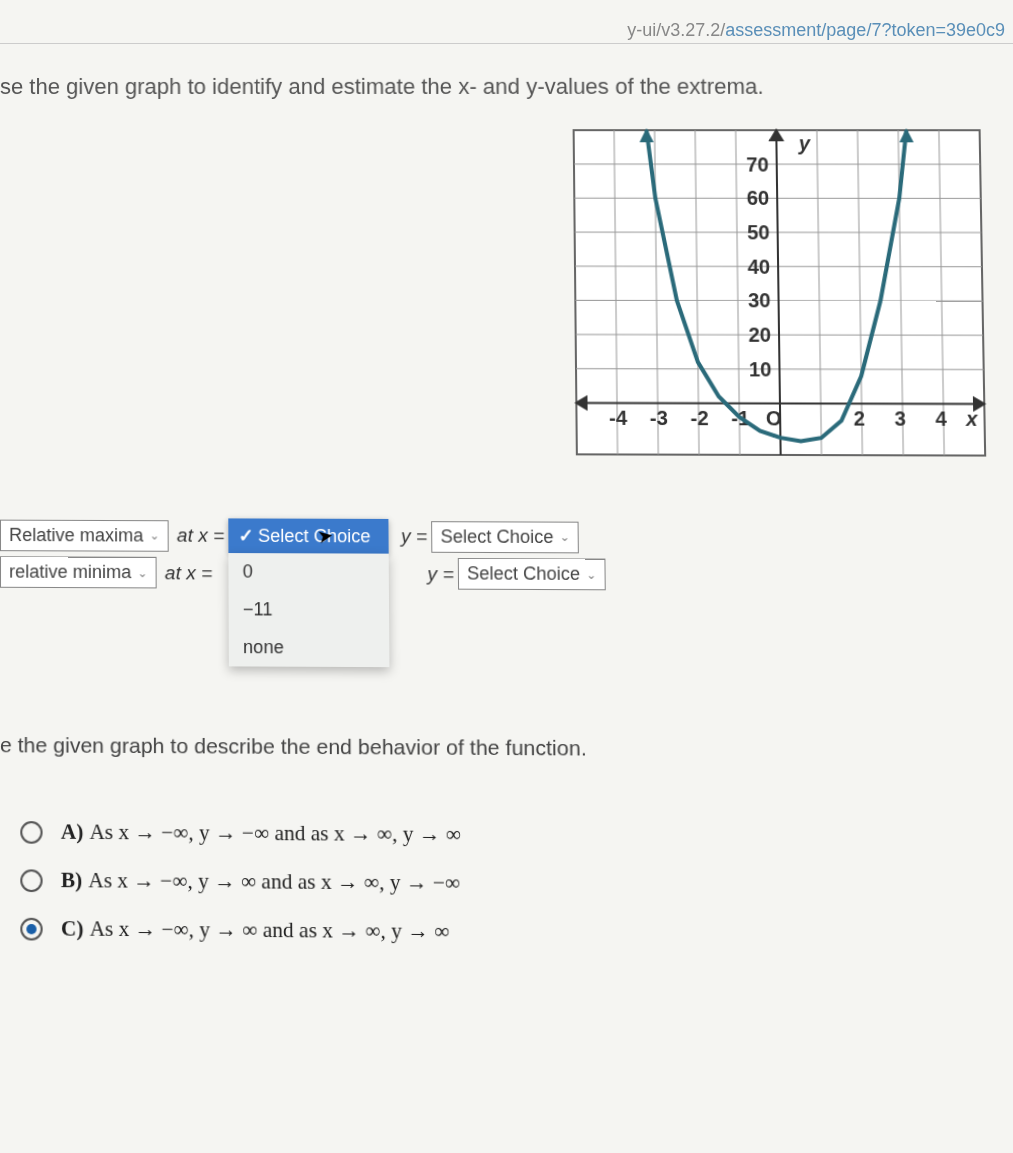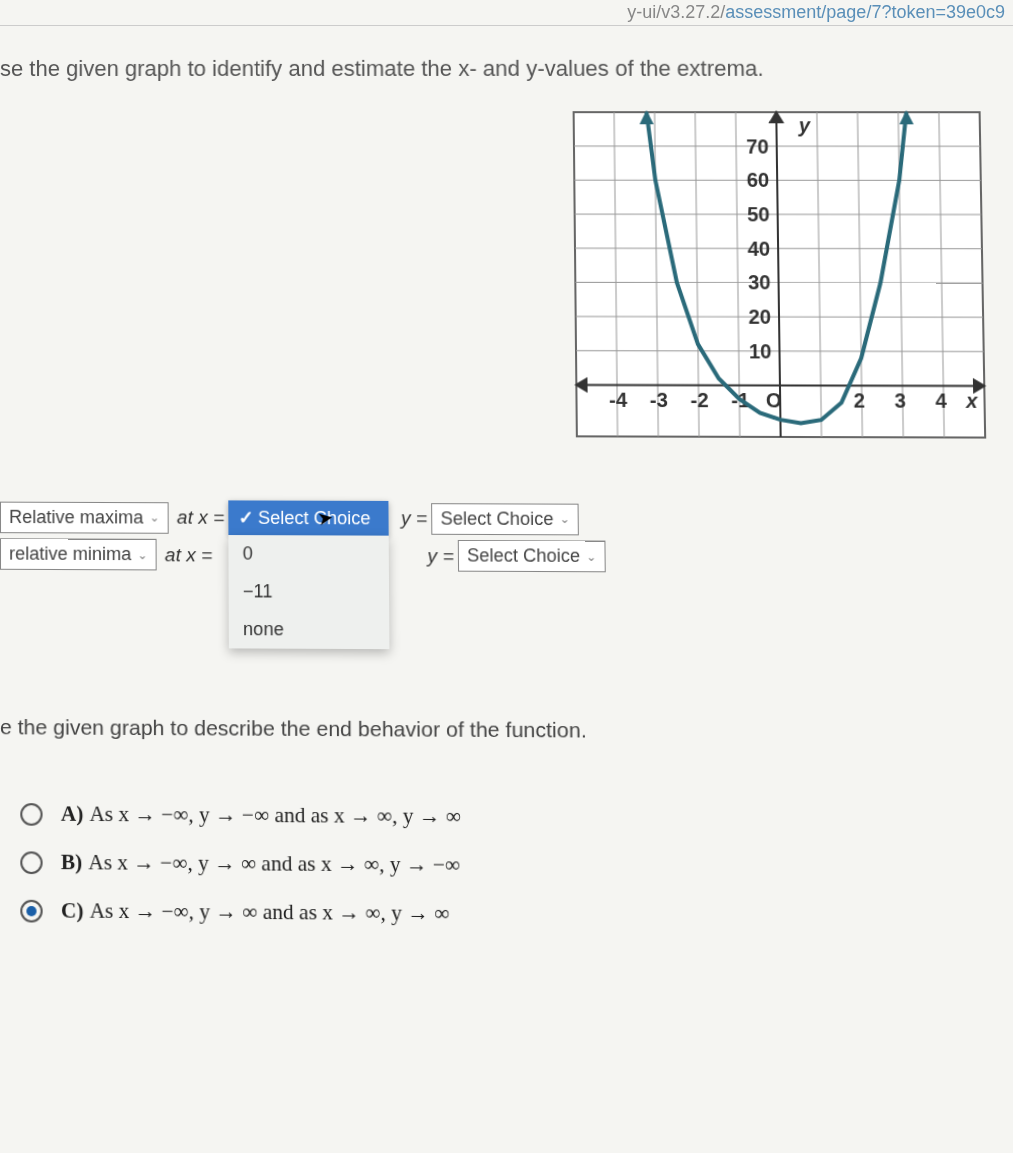--- a/index.html
+++ b/index.html
@@ -11,20 +11,21 @@
     width: 1013px;
     overflow: hidden;
   }
   .url-bar {
     text-align: right;
     padding: 2px 8px;
     font-size: 18px;
     color: #888;
     border-bottom: 1px solid #ccc;
     font-family: Arial, sans-serif;
+    margin-top: 18px;
   }
   .url-bar .hl { color: #5a8fb8; }
   .content {
     padding: 20px 10px 40px 0;
     transform: perspective(2000px) rotateX(2deg) rotateY(-1deg);
     transform-origin: top left;
   }
   .q1-text {
     font-size: 22px;
     color: #555;

